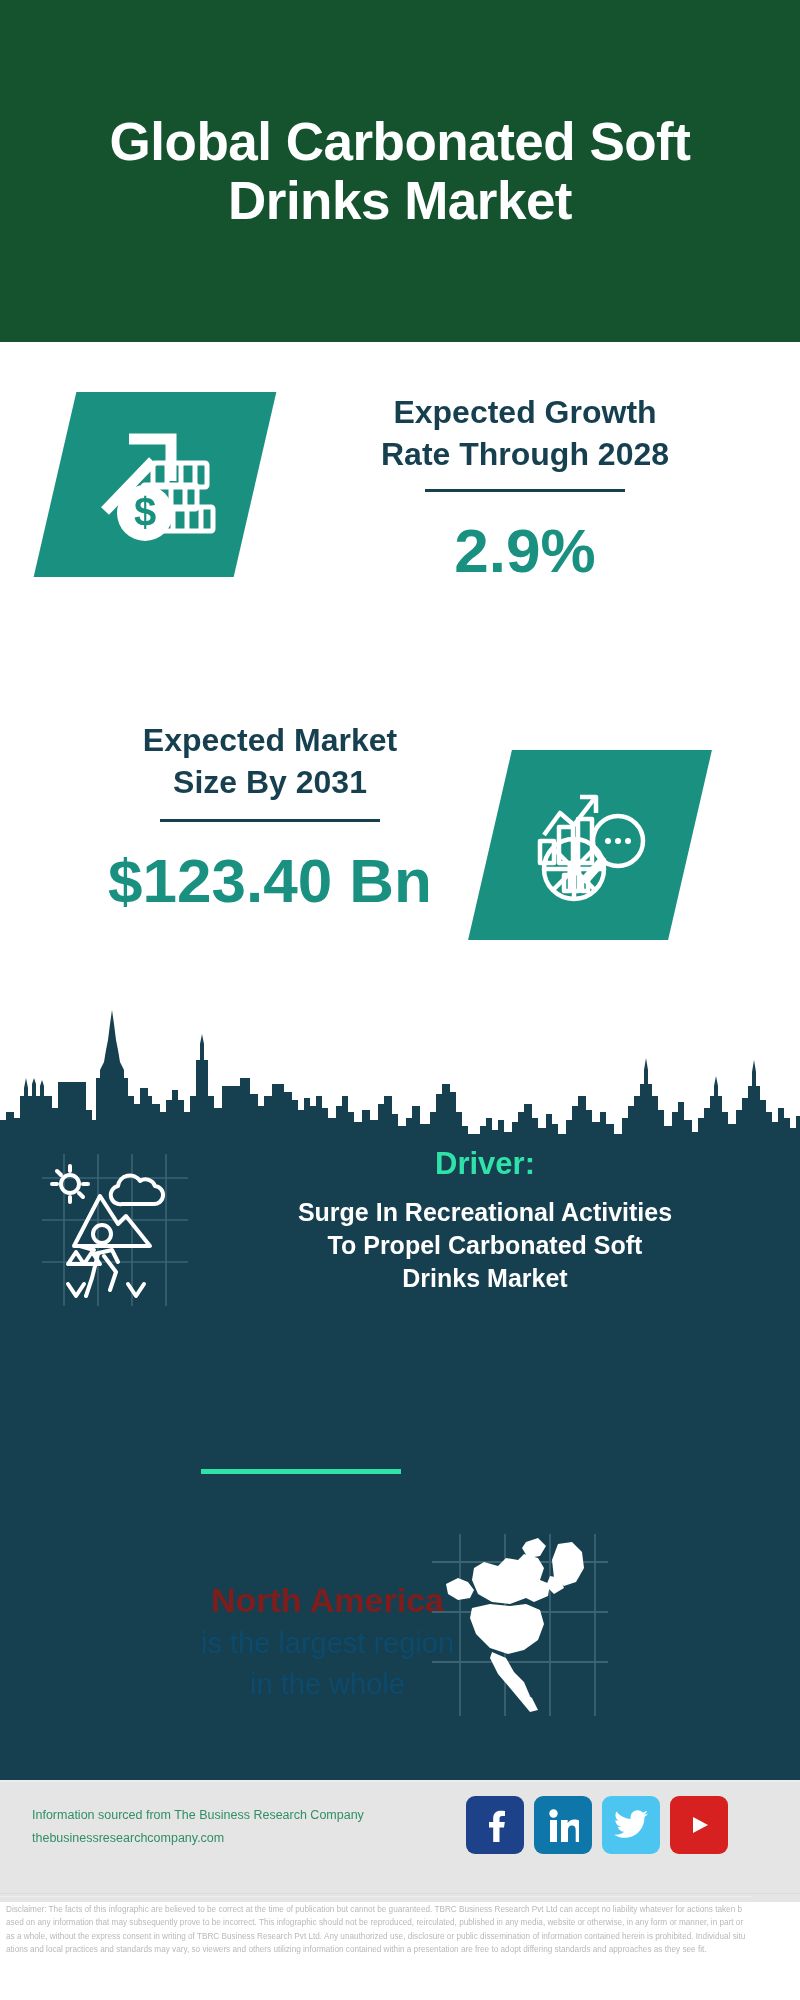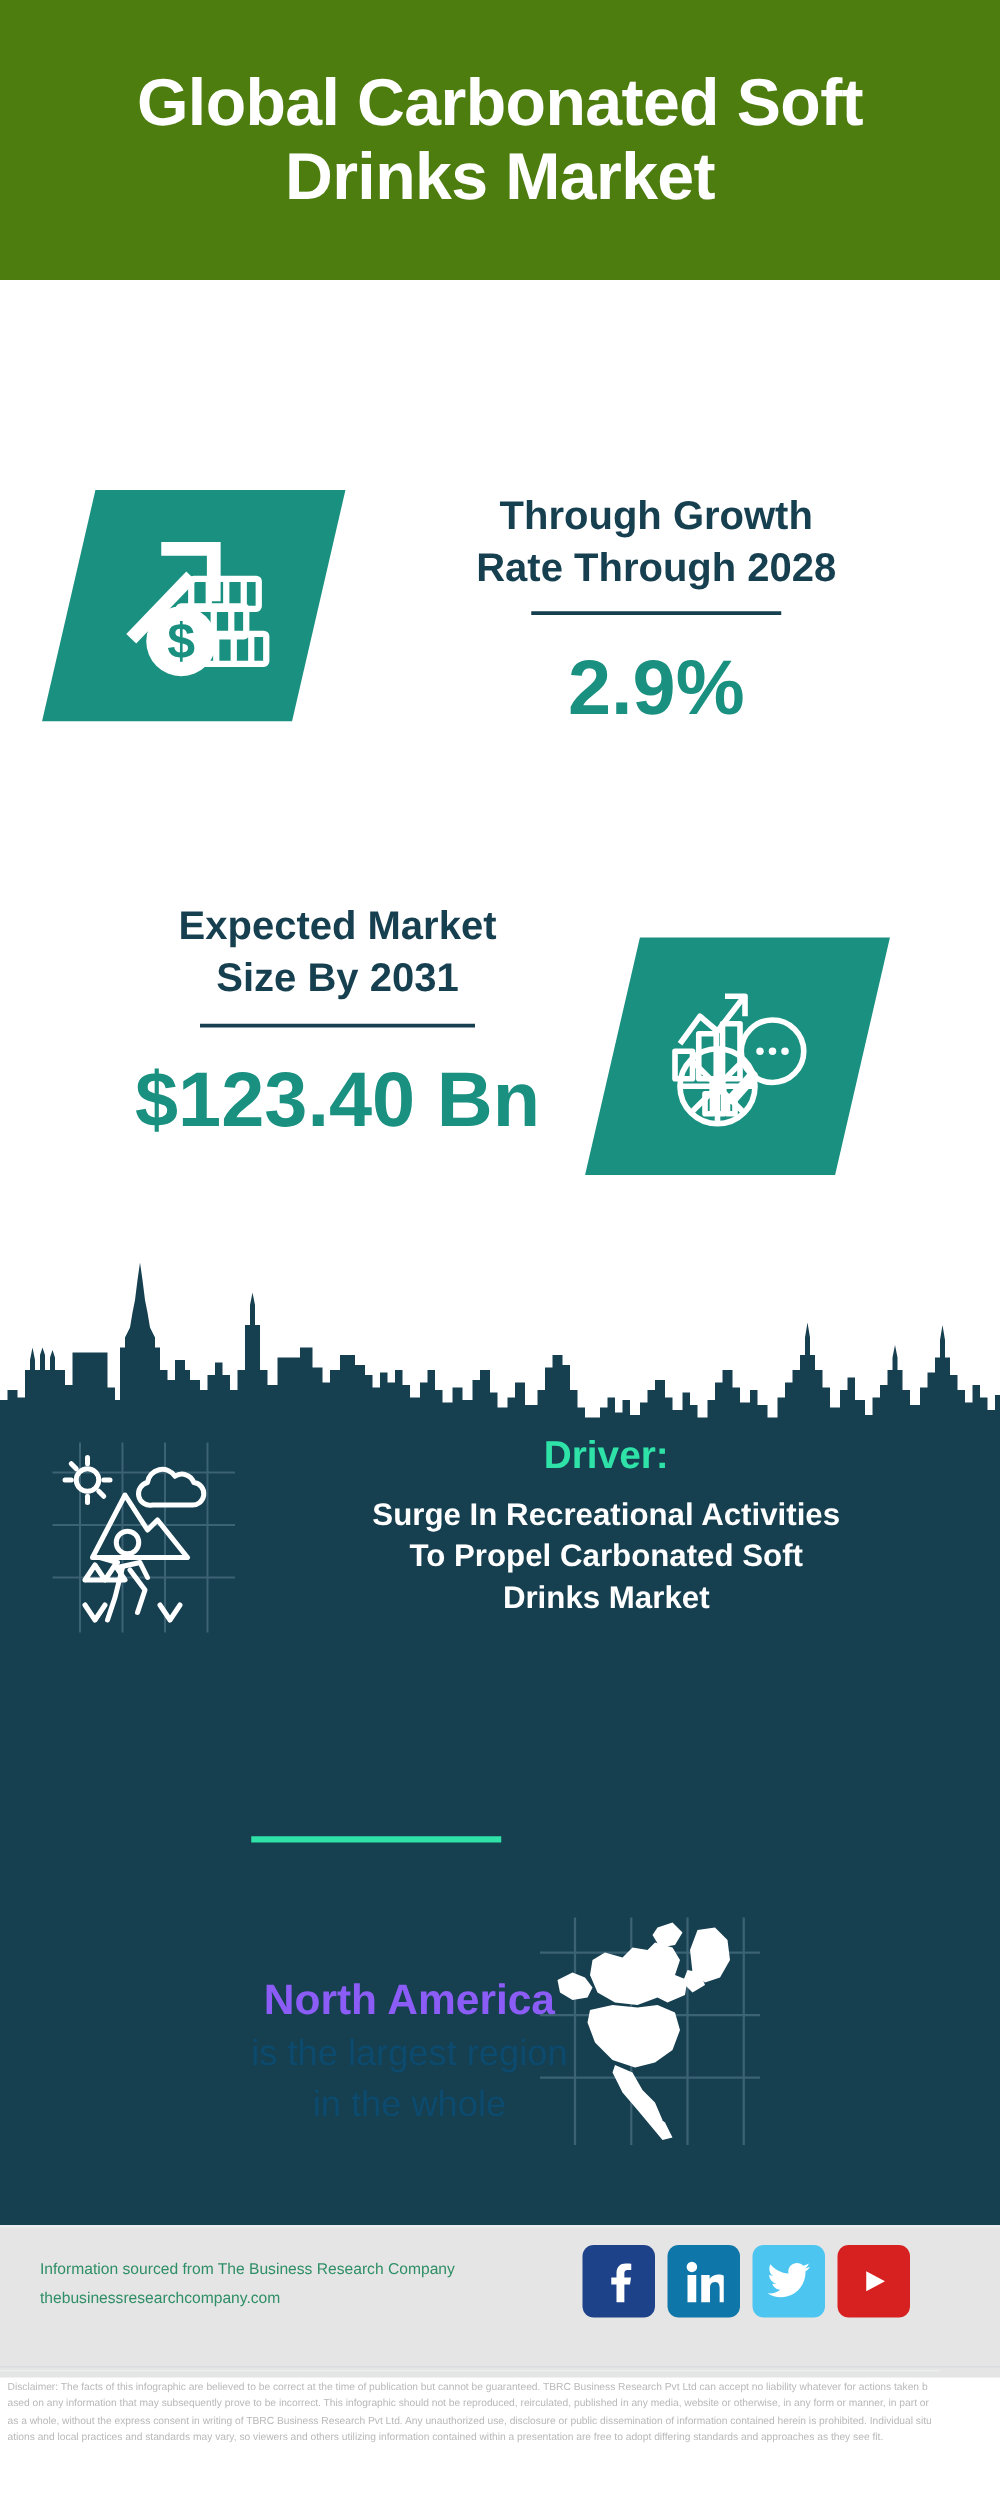--- a/index.html
+++ b/index.html
@@ -6,22 +6,22 @@
   body{
     width:800px;height:2000px;
     background:#ffffff;
     font-family:"Liberation Sans", sans-serif;
     overflow:hidden;
   }
   .page{position:relative;width:800px;height:2000px;overflow:hidden;background:#fff;}
 
   
   .header{
-    position:absolute;left:0;top:0;width:800px;height:224px;
-    background:#4d7c0f;
+    position:absolute;left:0;top:0;width:800px;height:342px;
+    background:#14532d;
     display:flex;align-items:center;justify-content:center;
   }
   .header-title{
     color:#ffffff;
     font-size:53px;
     font-weight:bold;
     line-height:1.12;
     text-align:center;
     letter-spacing:-0.5px;
     padding:0 70px;
@@ -86,21 +86,21 @@
   .driver-text{position:absolute;left:205px;top:1145px;width:560px;text-align:center;}
   .driver-label{color:#2FE3A8;font-size:31px;font-weight:bold;line-height:1.2;}
   .driver-body{color:#ffffff;font-size:25px;font-weight:bold;line-height:1.32;margin-top:14px;}
 
   .green-rule{
     position:absolute;left:201px;top:1469px;width:200px;height:5px;background:#2FE3A8;
   }
 
   
   .region-text{position:absolute;left:40px;top:1580px;width:575px;text-align:center;}
-  .region-name{color:#8b5cf6;font-size:34px;font-weight:bold;line-height:1.2;}
+  .region-name{color:#7f1d1d;font-size:34px;font-weight:bold;line-height:1.2;}
   .region-sub{color:#0c4a6e;font-size:29px;font-weight:normal;line-height:1.3;margin-top:4px;}
   .map-icon{position:absolute;left:430px;top:1530px;width:180px;height:190px;}
 
   
   .footer{
     position:absolute;left:0;top:1780px;width:800px;height:120px;background:#e5e5e5;
     border-top:2px solid #e9edef;
   }
   .footer-src{
     position:absolute;left:32px;top:22px;width:360px;
@@ -159,21 +159,21 @@
           <line x1="96" y1="82" x2="96" y2="106"></line>
           <line x1="110" y1="82" x2="110" y2="106"></line>
         </g>
 
         <circle cx="54" cy="88" r="28" fill="#ffffff"></circle>
         <text x="54" y="101" font-size="40" font-weight="bold" text-anchor="middle" fill="#1A9080" font-family="'Liberation Sans', sans-serif">$</text>
       </svg>
     </div>
 
     <div class="growth-text">
-      <div class="lbl-dark">Through Growth</div>
+      <div class="lbl-dark">Expected Growth</div>
       <div class="lbl-dark">Rate Through 2028</div>
       <div class="rule-dark"></div>
       <div class="big-teal">2.9%</div>
     </div>
   </div>
 
   <div class="sec-size">
     <div class="size-text">
       <div class="lbl-dark">Expected Market</div>
       <div class="lbl-dark">Size By 2031</div>

